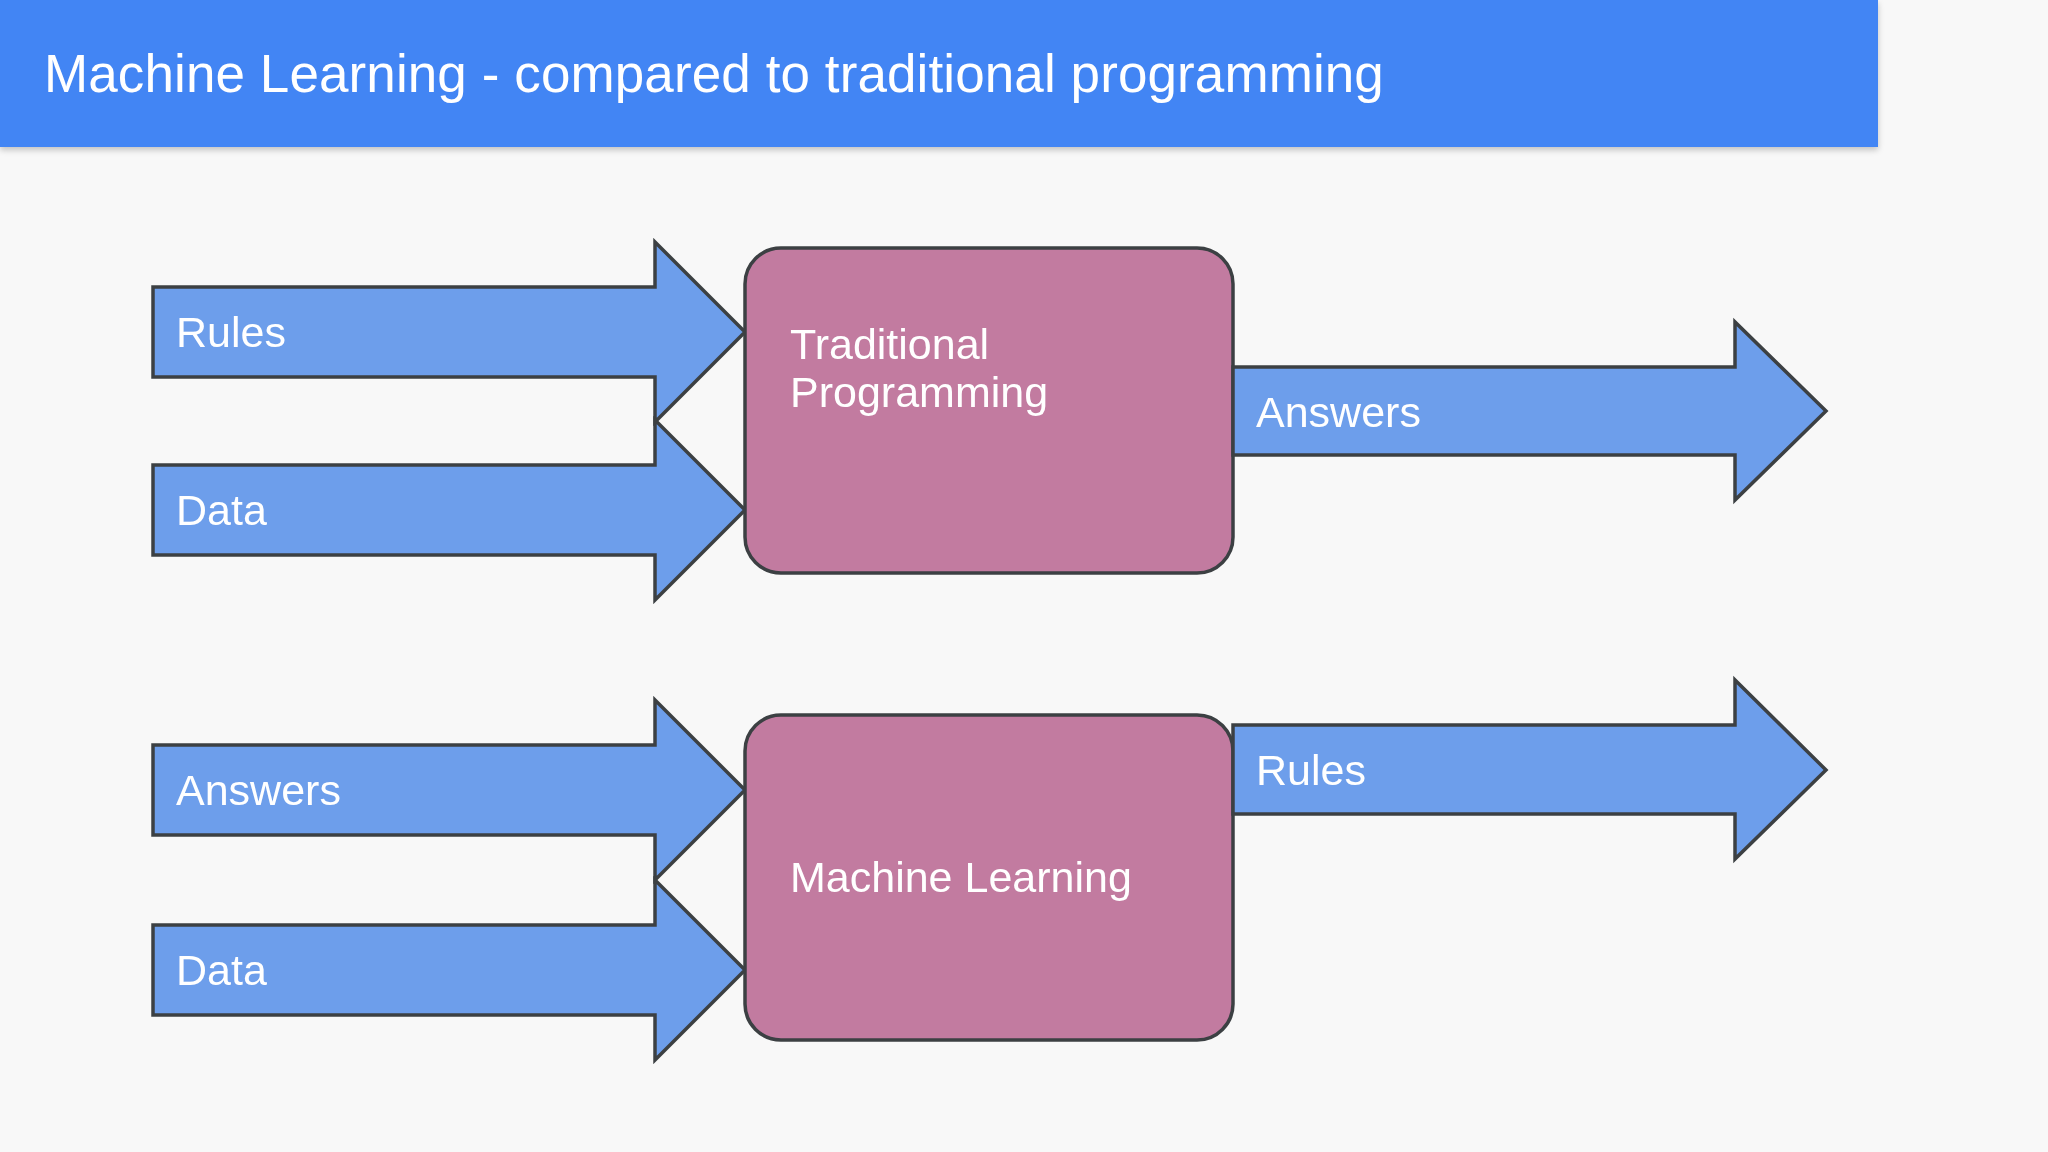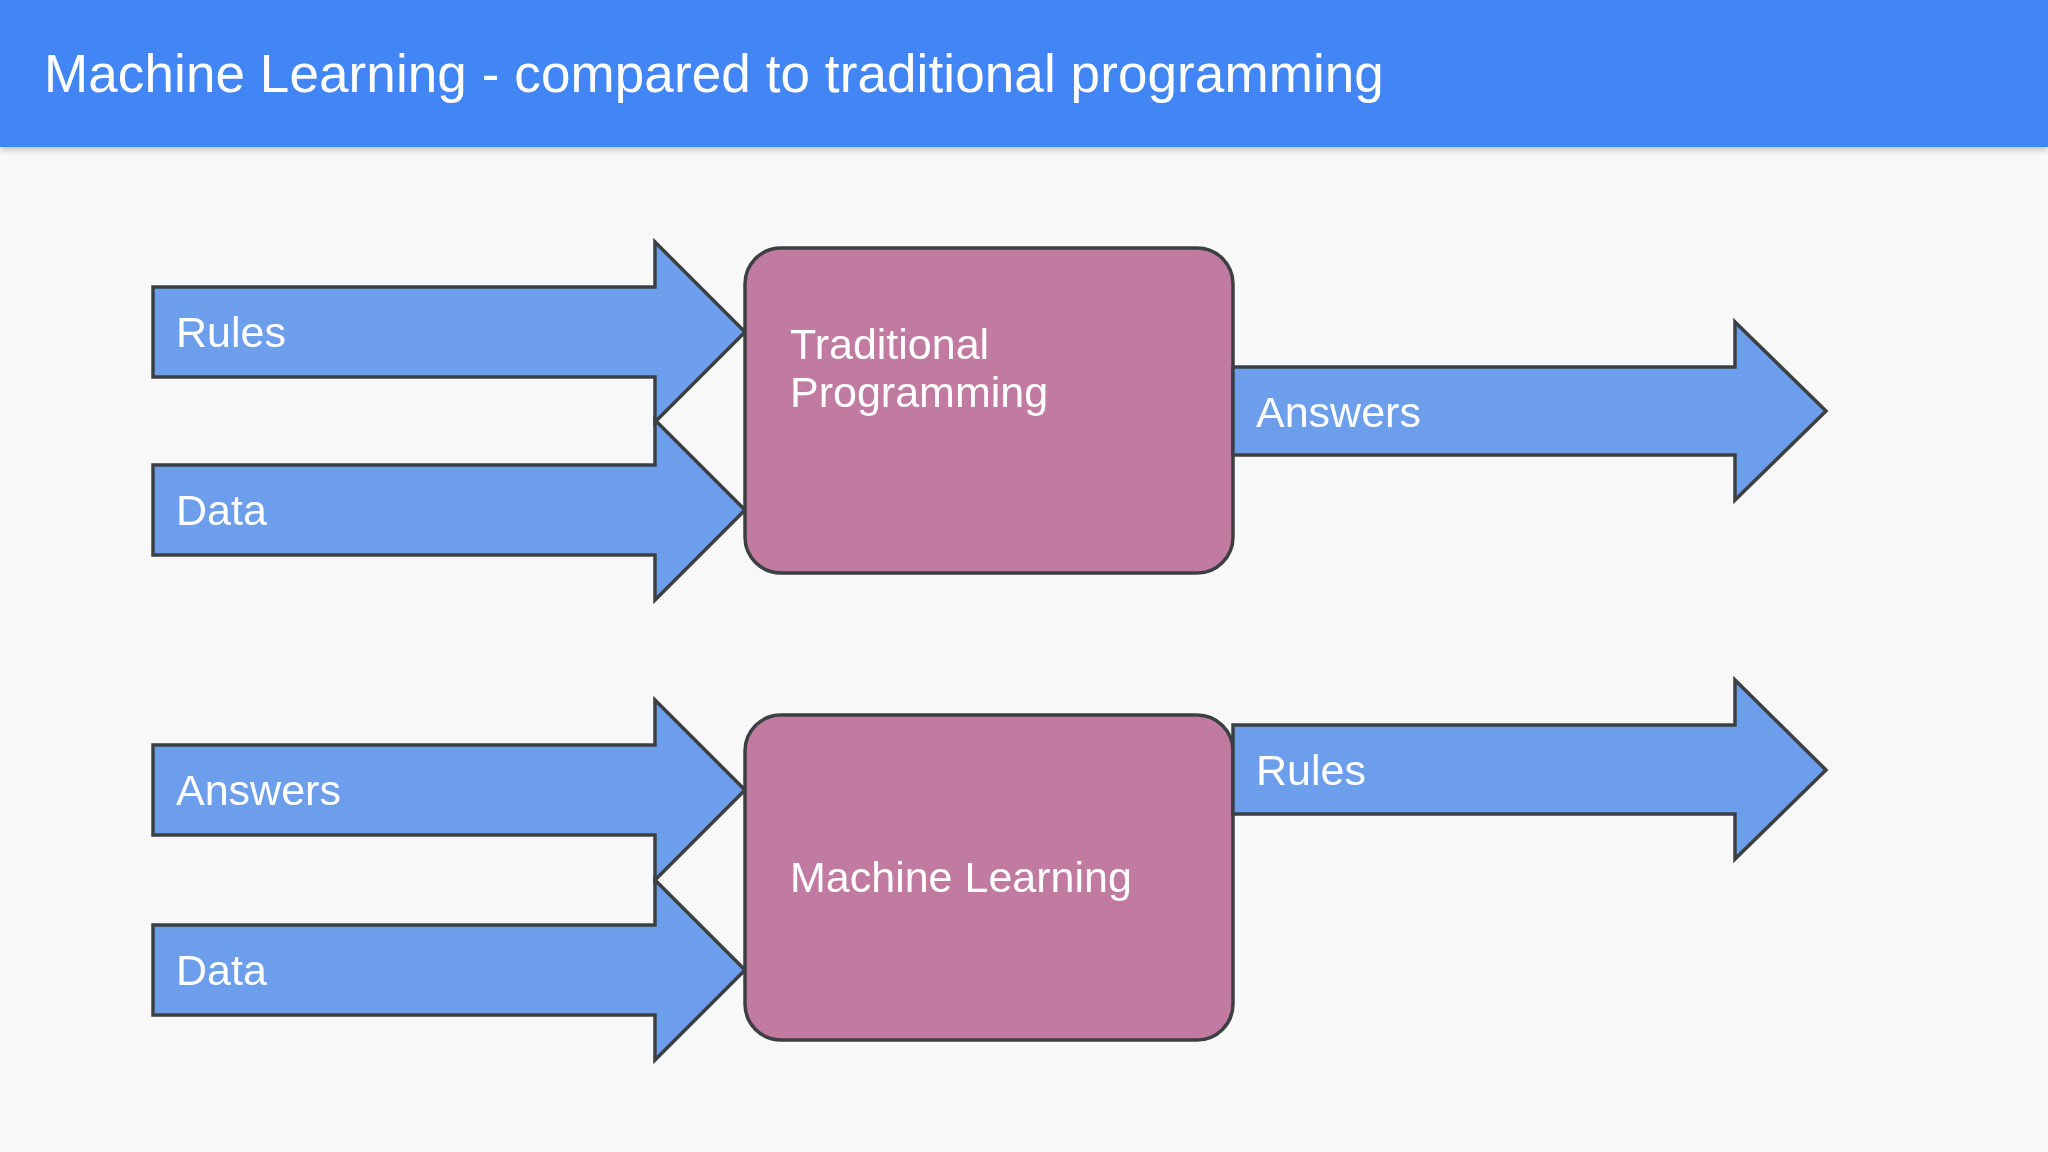--- a/index.html
+++ b/index.html
@@ -18,21 +18,21 @@
     position: relative;
     width: 2048px;
     height: 1152px;
     background: #f8f8f8;
   }
   
   #title-bar {
     position: absolute;
     left: 0;
     top: 0;
-    width: 2048px;
+    width: 1878px;
     height: 147px;
     background: #4285f4;
     box-shadow: 0 3px 6px rgba(0,0,0,0.22);
     z-index: 5;
   }
   #title-text {
     position: absolute;
     left: 44px;
     top: 0;
     height: 147px;

